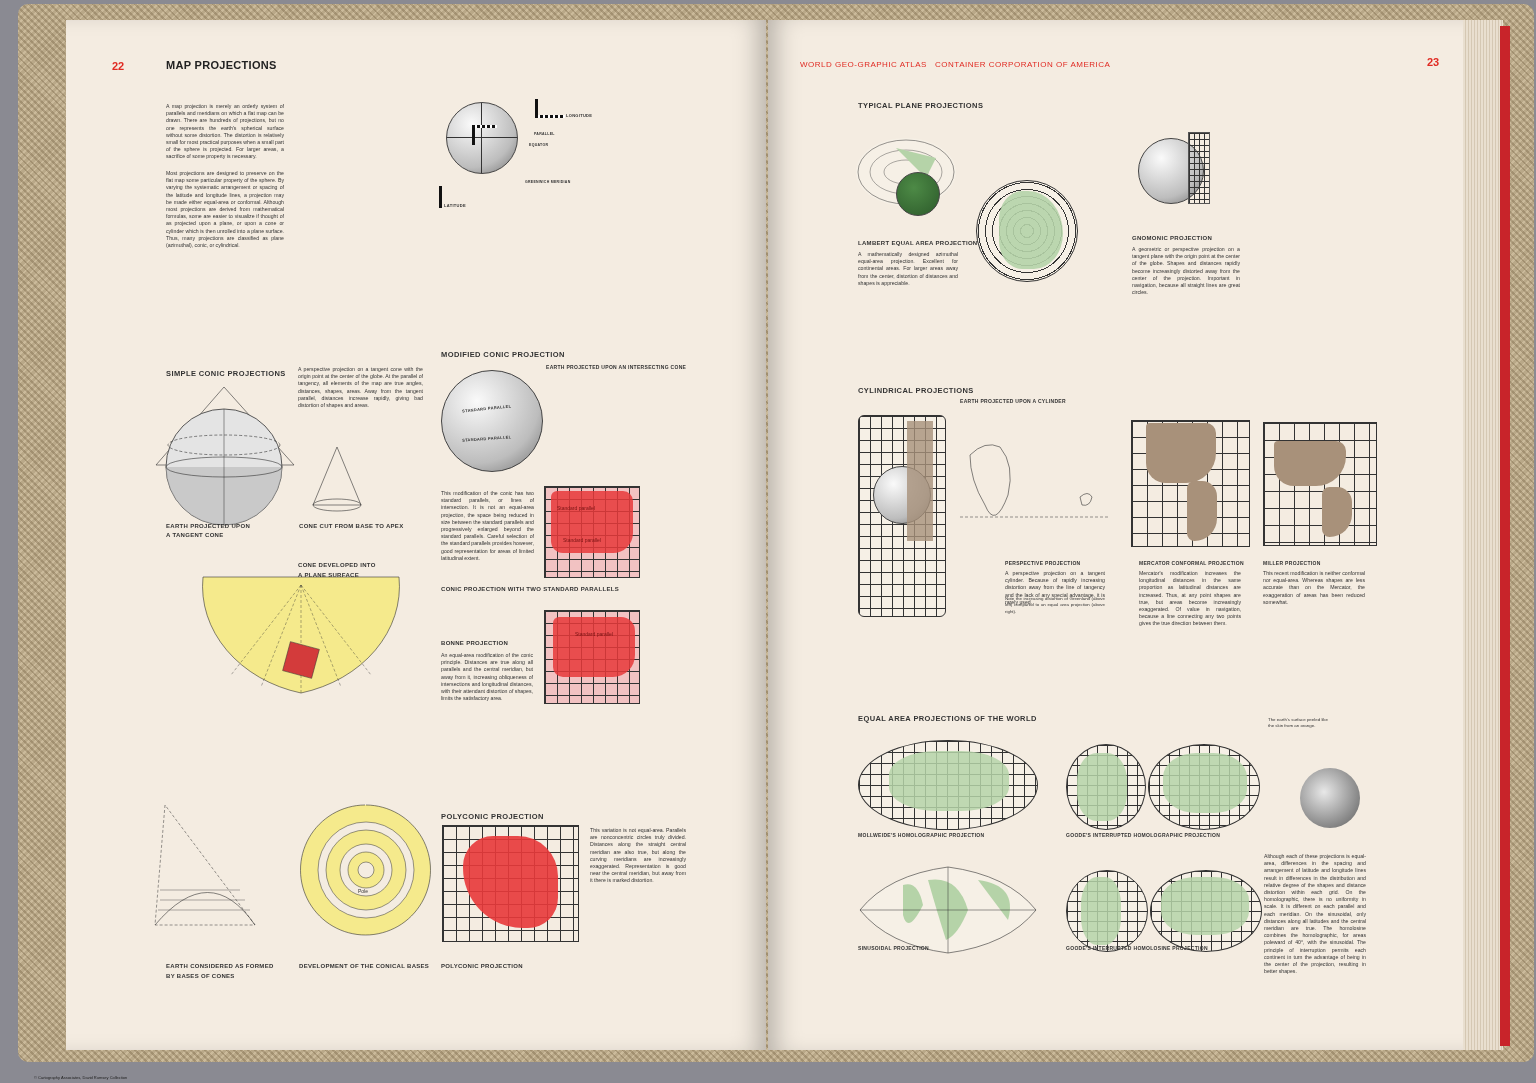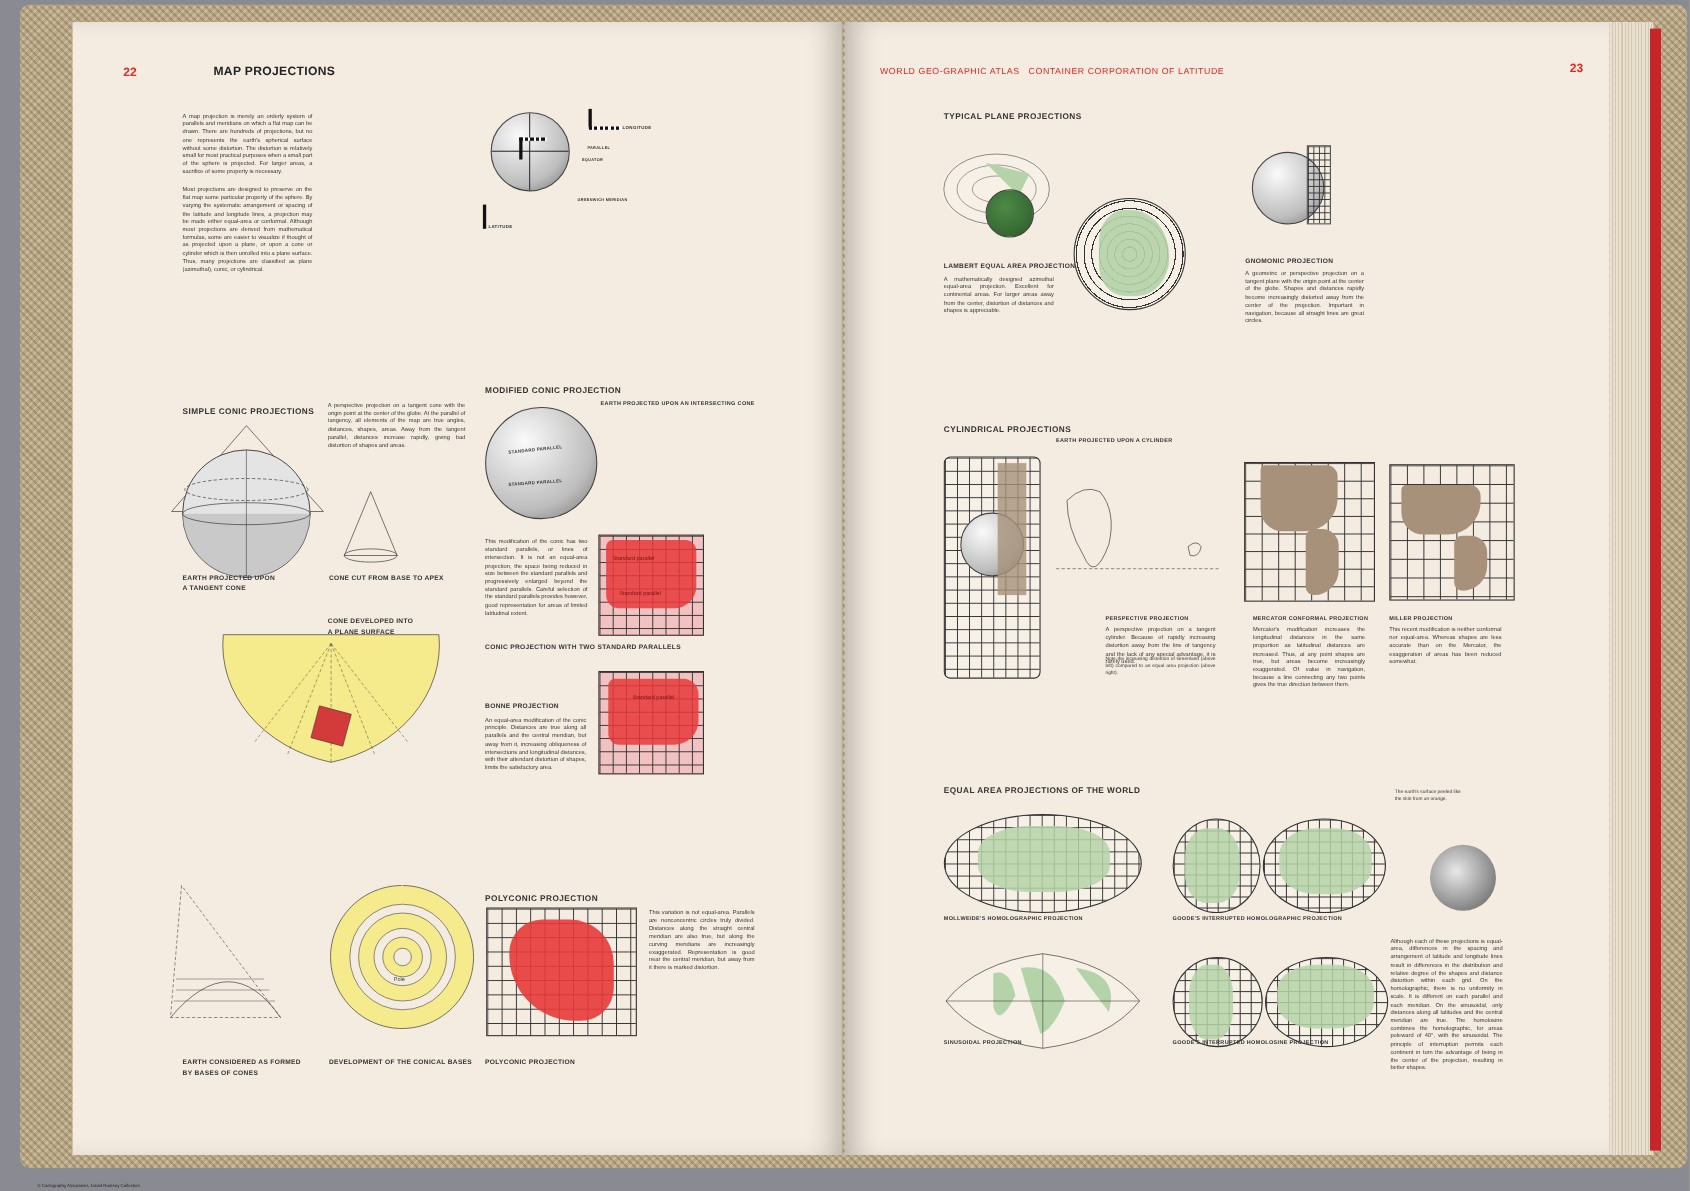--- a/index.html
+++ b/index.html
@@ -24,21 +24,21 @@
   .credit{position:absolute;left:34px;top:1075px;font-size:4px;color:#222;}
   svg{display:block;}
 </style>
 </head>
 <body>
 
 <div class="cover"></div>
 
 <div class="page left-page">
   <div class="abs pnum" style="left:46px;top:40px;">22</div>
-  <div class="abs title" style="left:100px;top:39px;margin-left:28px;">MAP PROJECTIONS</div>
+  <div class="abs title" style="left:100px;top:39px;">MAP PROJECTIONS</div>
 
   <div class="abs body" style="left:100px;top:83px;width:118px;">A map projection is merely an orderly system of parallels and meridians on which a flat map can be drawn. There are hundreds of projections, but no one represents the earth's spherical surface without some distortion. The distortion is relatively small for most practical purposes when a small part of the sphere is projected. For larger areas, a sacrifice of some property is necessary.</div>
   <div class="abs body" style="left:100px;top:150px;width:118px;">Most projections are designed to preserve on the flat map some particular property of the sphere. By varying the systematic arrangement or spacing of the latitude and longitude lines, a projection may be made either equal-area or conformal. Although most projections are derived from mathematical formulas, some are easier to visualize if thought of as projected upon a plane, or upon a cone or cylinder which is then unrolled into a plane surface. Thus, many projections are classified as plane (azimuthal), conic, or cylindrical.</div>
 
   <div class="abs globe" style="left:380px;top:82px;width:70px;height:70px;">
     <div class="abs" style="left:0;top:34px;width:70px;height:1px;background:#333;"></div>
     <div class="abs" style="left:34px;top:0;width:1px;height:70px;background:#333;"></div>
     <div class="abs" style="left:25px;top:22px;width:25px;height:3px;background:repeating-linear-gradient(90deg,#111 0 3px,#fff 3px 5px);"></div>
     <div class="abs" style="left:25px;top:22px;width:3px;height:20px;background:#111;"></div>
   </div>
@@ -128,21 +128,21 @@
     </svg>
     <div class="abs" style="left:62px;top:88px;font-size:5px;color:#333;">Pole</div>
   </div>
   <div class="abs cap" style="left:100px;top:943px;">EARTH CONSIDERED AS FORMED</div>
   <div class="abs cap" style="left:100px;top:953px;">BY BASES OF CONES</div>
   <div class="abs cap" style="left:233px;top:943px;">DEVELOPMENT OF THE CONICAL BASES</div>
   <div class="abs cap" style="left:375px;top:943px;">POLYCONIC PROJECTION</div>
 </div>
 
 <div class="page right-page">
-  <div class="abs running" style="left:32px;top:40px;white-space:pre;">WORLD GEO-GRAPHIC ATLAS   CONTAINER CORPORATION OF LATITUDE</div>
+  <div class="abs running" style="left:32px;top:40px;white-space:pre;">WORLD GEO-GRAPHIC ATLAS   CONTAINER CORPORATION OF AMERICA</div>
   <div class="abs pnum" style="left:659px;top:36px;text-align:center;">23</div>
 
   <div class="abs h" style="left:90px;top:81px;">TYPICAL PLANE PROJECTIONS</div>
   <div class="abs" style="left:88px;top:118px;width:100px;height:68px;border-radius:50%;background:#f6f0e6;">
     <svg width="100" height="68" viewBox="0 0 100 68">
         <ellipse cx="50" cy="34" rx="48" ry="32" fill="none" stroke="#333" stroke-width="0.5"></ellipse>
         <ellipse cx="50" cy="34" rx="36" ry="22" fill="none" stroke="#333" stroke-width="0.4"></ellipse>
         <ellipse cx="50" cy="34" rx="22" ry="12" fill="none" stroke="#333" stroke-width="0.4"></ellipse>
         <path d="M40,10 L80,20 L70,40 Z" fill="#b5d3a8"></path>
       </svg>

